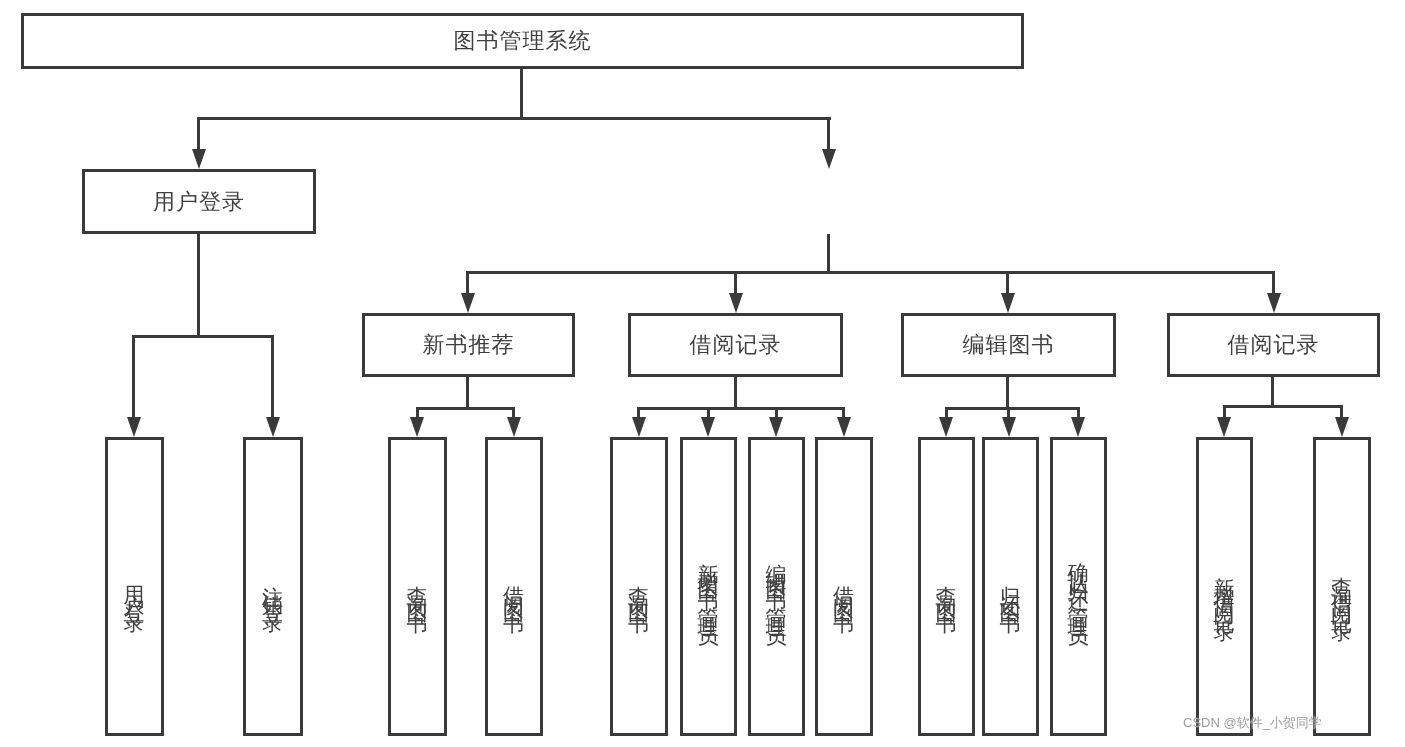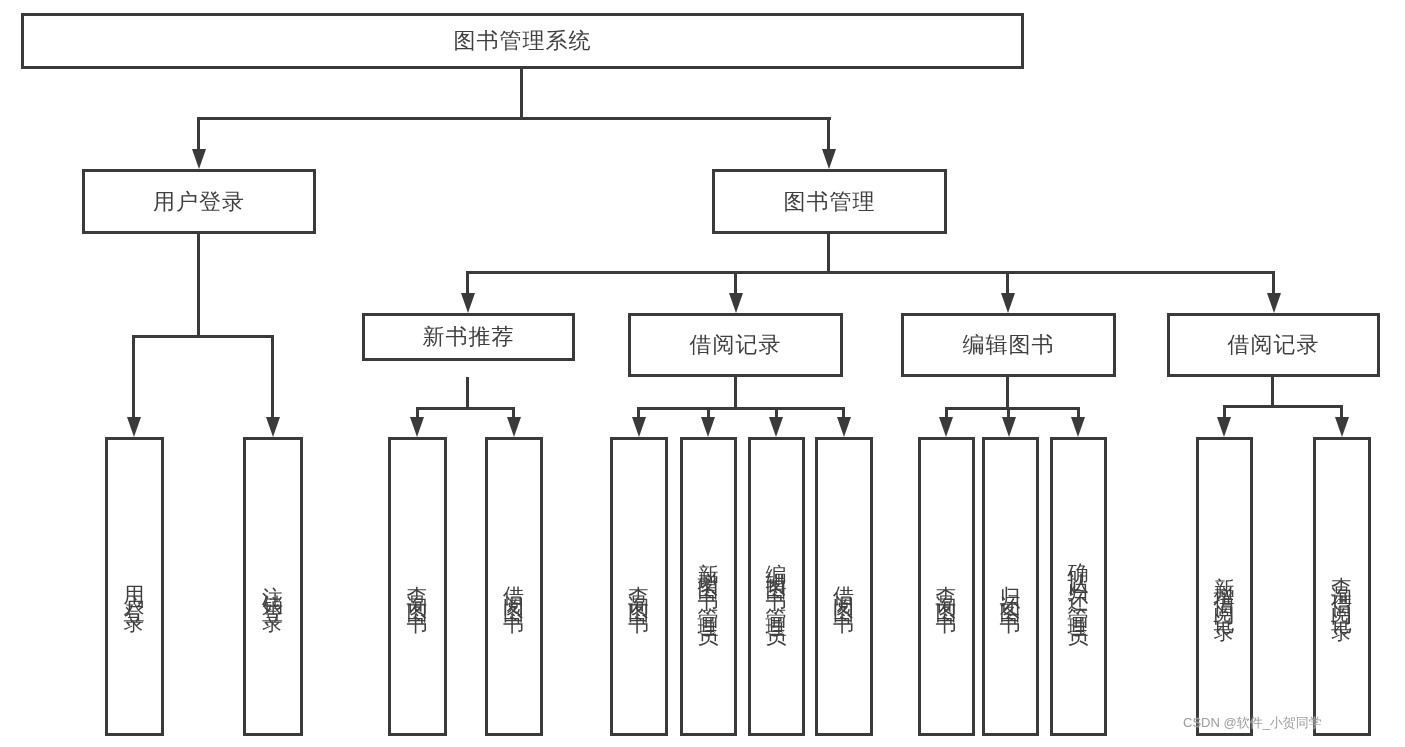--- a/index.html
+++ b/index.html
@@ -53,25 +53,22 @@
 <div class="canvas">
 
   <div class="box h" style="left:21px;top:13px;width:1003px;height:56px;">
     <span>图书管理系统</span>
   </div>
 
   <div class="box h" style="left:82px;top:169px;width:234px;height:65px;">
     <span>用户登录</span>
   </div>
 
-  <div class="box h" style="left:712px;top:169px;width:235px;height:65px;">
-    <span>图书管理</span>
-  </div>
 
-  <div class="box h" style="left:362px;top:313px;width:213px;height:48px;">
+  <div class="box h" style="left:362px;top:313px;width:213px;height:64px;">
     <span>新书推荐</span>
   </div>
 
   <div class="box h" style="left:628px;top:313px;width:215px;height:64px;">
     <span>借阅记录</span>
   </div>
 
   <div class="box h" style="left:901px;top:313px;width:215px;height:64px;">
     <span>编辑图书</span>
   </div>

